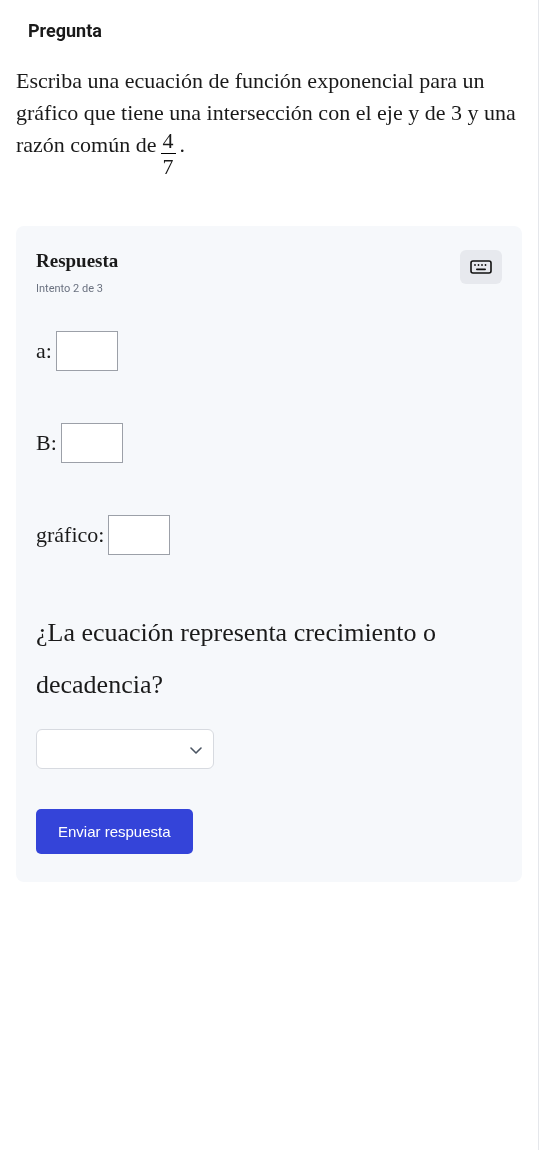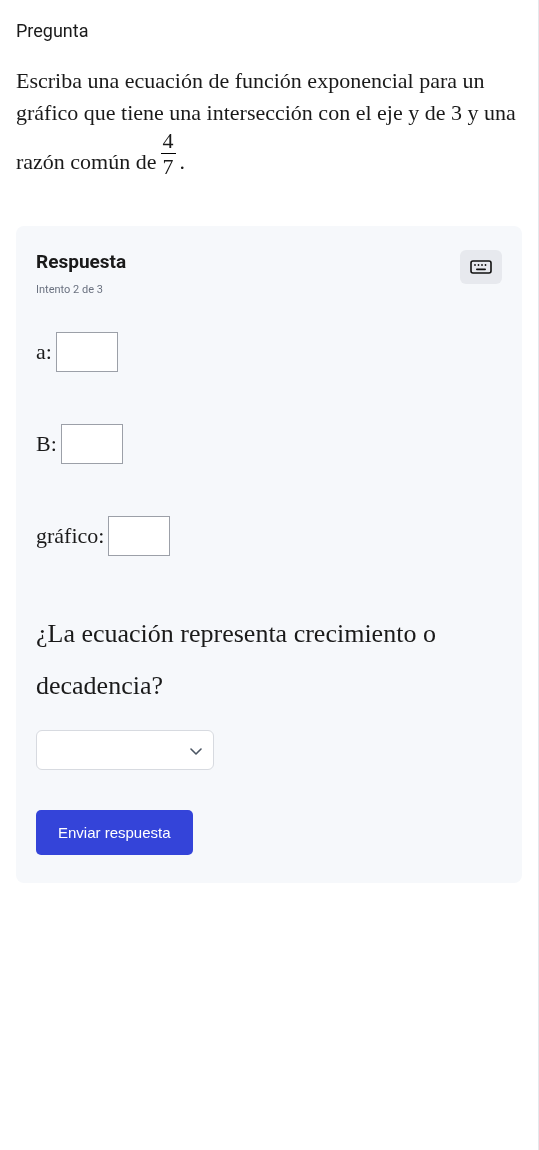--- a/index.html
+++ b/index.html
@@ -10,33 +10,33 @@
     color: #1a1a1a;
     background: #fff;
   }
   .page {
     width: 539px;
     min-height: 1150px;
     padding: 20px 16px 20px 16px;
     border-right: 1px solid #e5e7eb;
   }
   .question-heading {
-    font-weight: 400;
+    font-weight: 700;
     font-size: 18px;
-    margin: 0 0 24px 0;
+    margin: 0 0 24px 12px;
   }
   .question-body {
     font-family: Georgia, "Times New Roman", serif;
     font-size: 22px;
     line-height: 1.45;
     margin: 0 0 48px 0;
   }
   .question-body .inline-row {
     display: flex;
-    align-items: flex-end;
+    align-items: flex-start;
     flex-wrap: wrap;
   }
   .frac {
     display: inline-flex;
     flex-direction: column;
     align-items: center;
     vertical-align: middle;
     font-family: Georgia, "Times New Roman", serif;
     font-size: 22px;
     line-height: 1.05;
@@ -58,20 +58,21 @@
   }
   .answer-header-row {
     display: flex;
     justify-content: space-between;
     align-items: flex-start;
   }
   .answer-heading {
     font-weight: 700;
     font-size: 19px;
     margin: 0 0 10px 0;
+    font-family: Liberation Serif, serif;
   }
   .attempt-line {
     font-size: 11px;
     color: #6b7280;
     margin: 0 0 36px 0;
   }
   .keyboard-btn {
     background: #e7e9ee;
     border-radius: 6px;
     width: 42px;

